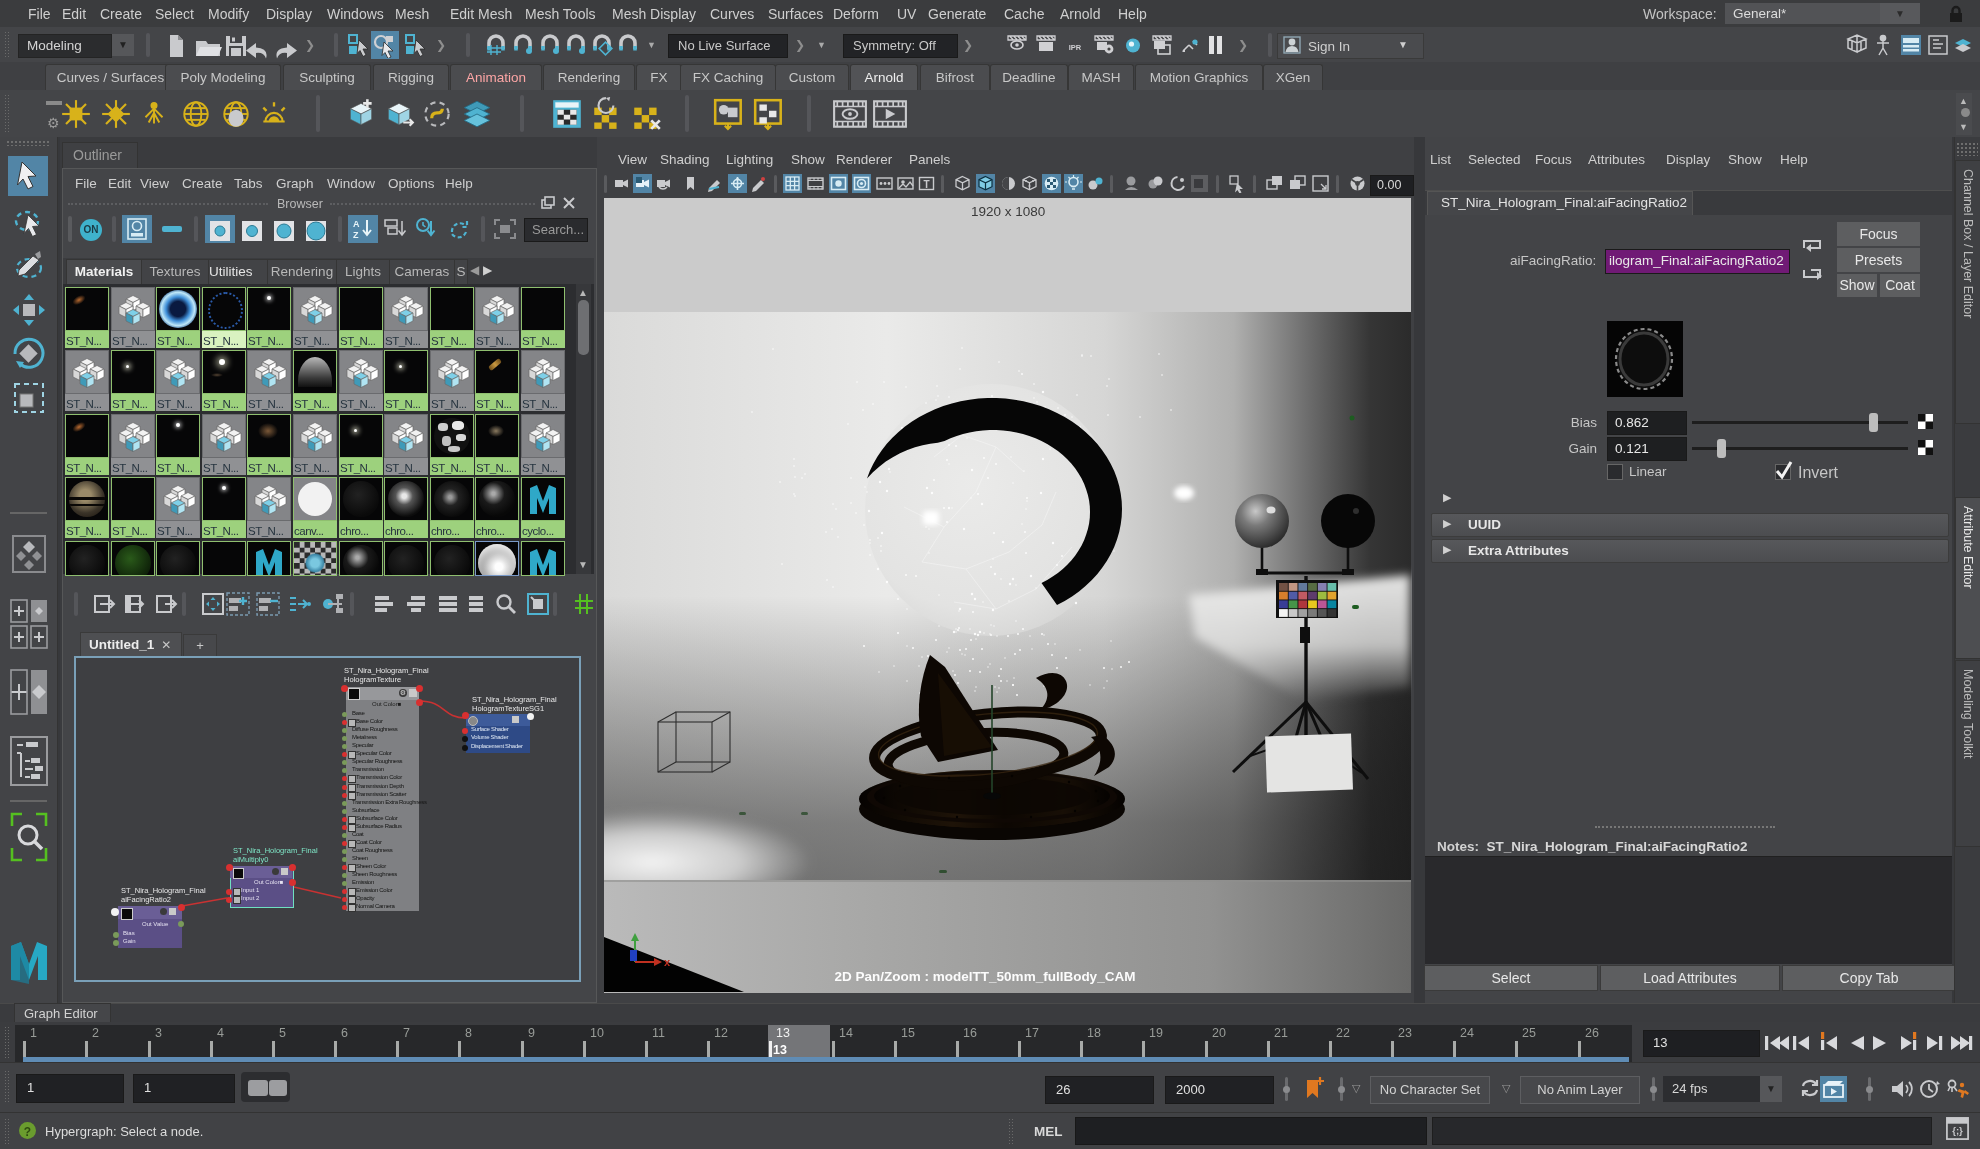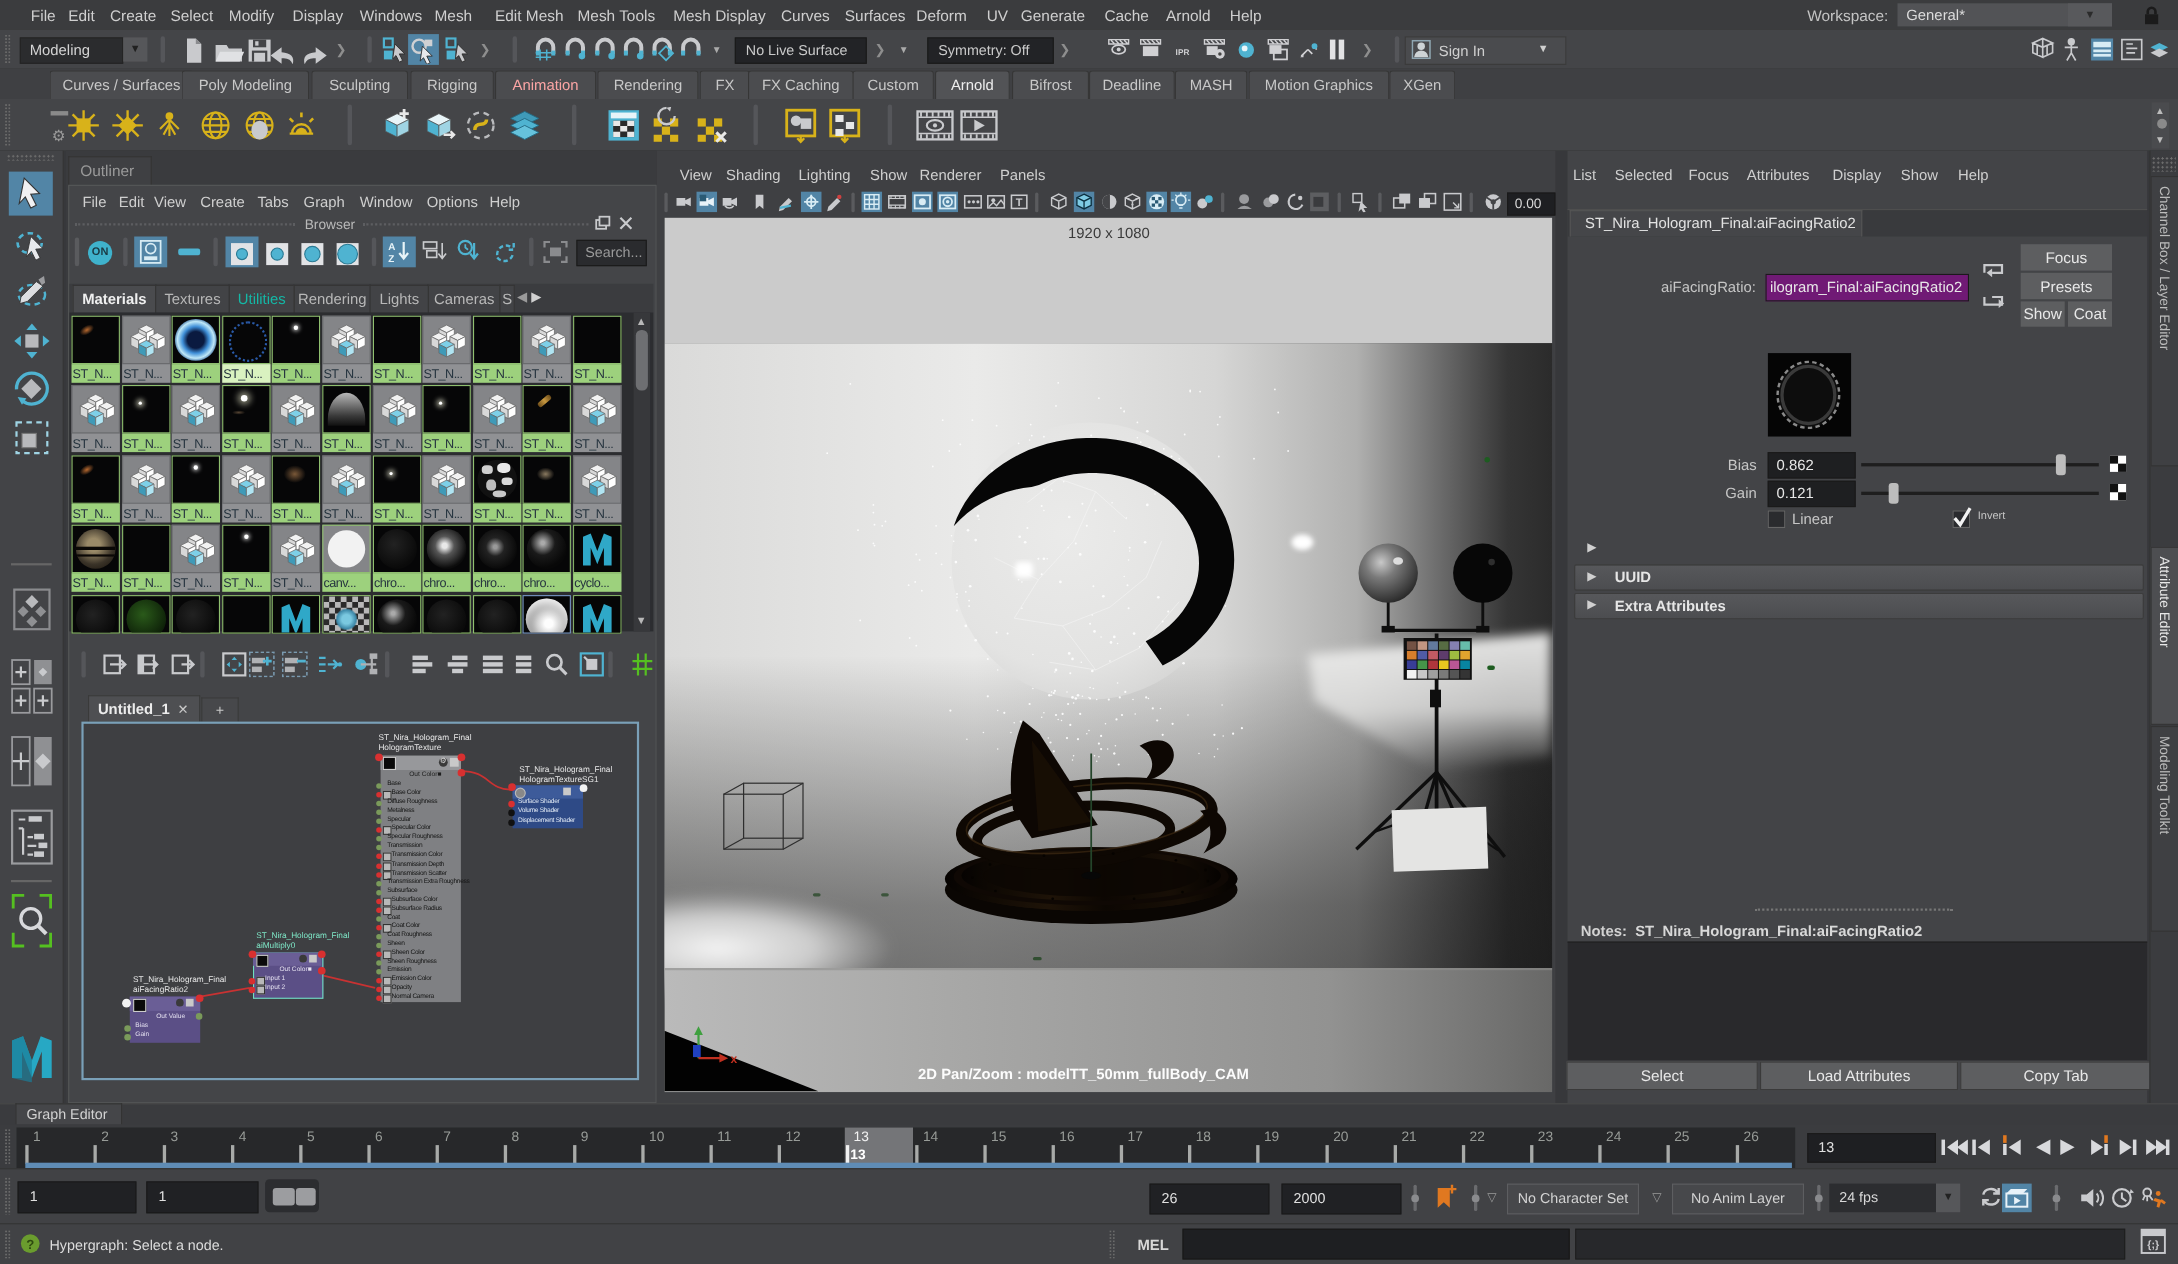--- a/index.html
+++ b/index.html
@@ -516,21 +516,21 @@
     </svg>
 <div class="a fld" style="left:524px;top:218px;width:62px;height:22px;background:#2a2b2e;"><span style="margin-left:7px;line-height:21px;color:#9a9a9a;font-size:13px;">Search...</span></div>
 <div class="a" style="left:63px;top:258px;width:531px;height:26px;background:#3b3c3f;"></div>
 <div class="a" style="left:66px;top:259px;width:74px;height:25px;background:#4a4b4e;border:1px solid #353535;border-bottom:none;">
       <div style="color:#f0f0f0;font-weight:bold;font-size:13.5px;text-align:center;line-height:24px;">Materials</div>
     </div>
 <div class="a" style="left:141px;top:259px;width:66px;height:25px;background:#424346;border:1px solid #353535;border-bottom:none;">
       <div style="color:#b8b8b8;font-size:13.5px;text-align:center;line-height:24px;">Textures</div>
     </div>
 <div class="a" style="left:208px;top:259px;width:58px;height:25px;background:#424346;border:1px solid #353535;border-bottom:none;">
-      <div style="color:#14b8a6;font-size:13.5px;text-align:center;line-height:24px;">Utilities</div>
+      <div style="color:#e5e5e5;font-size:13.5px;text-align:left;line-height:24px;">Utilities</div>
     </div>
 <div class="a" style="left:267px;top:259px;width:68px;height:25px;background:#424346;border:1px solid #353535;border-bottom:none;">
       <div style="color:#b8b8b8;font-size:13.5px;text-align:center;line-height:24px;">Rendering</div>
     </div>
 <div class="a" style="left:336px;top:259px;width:52px;height:25px;background:#424346;border:1px solid #353535;border-bottom:none;">
       <div style="color:#b8b8b8;font-size:13.5px;text-align:center;line-height:24px;">Lights</div>
     </div>
 <div class="a" style="left:389px;top:259px;width:64px;height:25px;background:#424346;border:1px solid #353535;border-bottom:none;">
       <div style="color:#b8b8b8;font-size:13.5px;text-align:center;line-height:24px;">Cameras</div>
     </div>
@@ -1883,21 +1883,21 @@
       <rect width="15" height="15" fill="#fff"></rect>
       <rect x="0" y="0" width="7.5" height="7.5" fill="#111"></rect>
       <rect x="7.5" y="7.5" width="7.5" height="7.5" fill="#111"></rect>
     </svg>
 <div class="a" style="left:1607px;top:464px;width:14px;height:14px;background:#2a2b2e;border:1px solid #666;"></div>
 <div class="a" style="left:1629px;top:464px;color:#c6c6c6;font-size:13.5px;">Linear</div>
 <div class="a" style="left:1775px;top:464px;width:14px;height:14px;background:#2a2b2e;border:1px solid #666;"></div>
 <svg class="a" style="left:1774px;top:458px" width="20" height="22" viewBox="0 0 20 22">
       <path d="M3 13 l5 6 9 -15" stroke="#f2f2f2" stroke-width="3" fill="none"></path>
     </svg>
-<div class="a" style="left:1798px;top:464px;color:#c6c6c6;font-size:10px;">Invert</div>
+<div class="a" style="left:1798px;top:464px;color:#c6c6c6;font-size:16px;">Invert</div>
 <div class="a" style="left:1443px;top:491px;color:#d0d0d0;font-size:11px;">▶</div>
 <div class="a" style="left:1431px;top:513px;width:516px;height:22px;background:linear-gradient(#57585b,#4c4d50);border:1px solid #3c3c3c;border-radius:2px;"><span style="color:#e6e6e6;font-size:13.5px;font-weight:bold;margin-left:36px;line-height:21px;">UUID</span></div>
 <div class="a" style="left:1443px;top:517px;color:#d0d0d0;font-size:11px;">▶</div>
 <div class="a" style="left:1431px;top:539px;width:516px;height:22px;background:linear-gradient(#57585b,#4c4d50);border:1px solid #3c3c3c;border-radius:2px;"><span style="color:#e6e6e6;font-size:13.5px;font-weight:bold;margin-left:36px;line-height:21px;">Extra Attributes</span></div>
 <div class="a" style="left:1443px;top:543px;color:#d0d0d0;font-size:11px;">▶</div>
 <div class="a" style="left:1595px;top:826px;width:180px;height:4px;border-top:2px dotted #777;"></div>
 <div class="a" style="left:1437px;top:839px;color:#d2d2d2;font-size:13.5px;font-weight:bold;">Notes:&nbsp; <span style="font-weight:bold;color:#d8d8d8;">ST_Nira_Hologram_Final:aiFacingRatio2</span></div>
 <div class="a" style="left:1425px;top:856px;width:527px;height:107px;background:#29292c;border-top:1px solid #202020;"></div>
 <div class="a btn" style="left:1424px;top:965px;width:172px;height:24px;line-height:24px;border:1px solid #3a3a3a;">Select</div>
 <div class="a btn" style="left:1600px;top:965px;width:178px;height:24px;line-height:24px;border:1px solid #3a3a3a;">Load Attributes</div>

